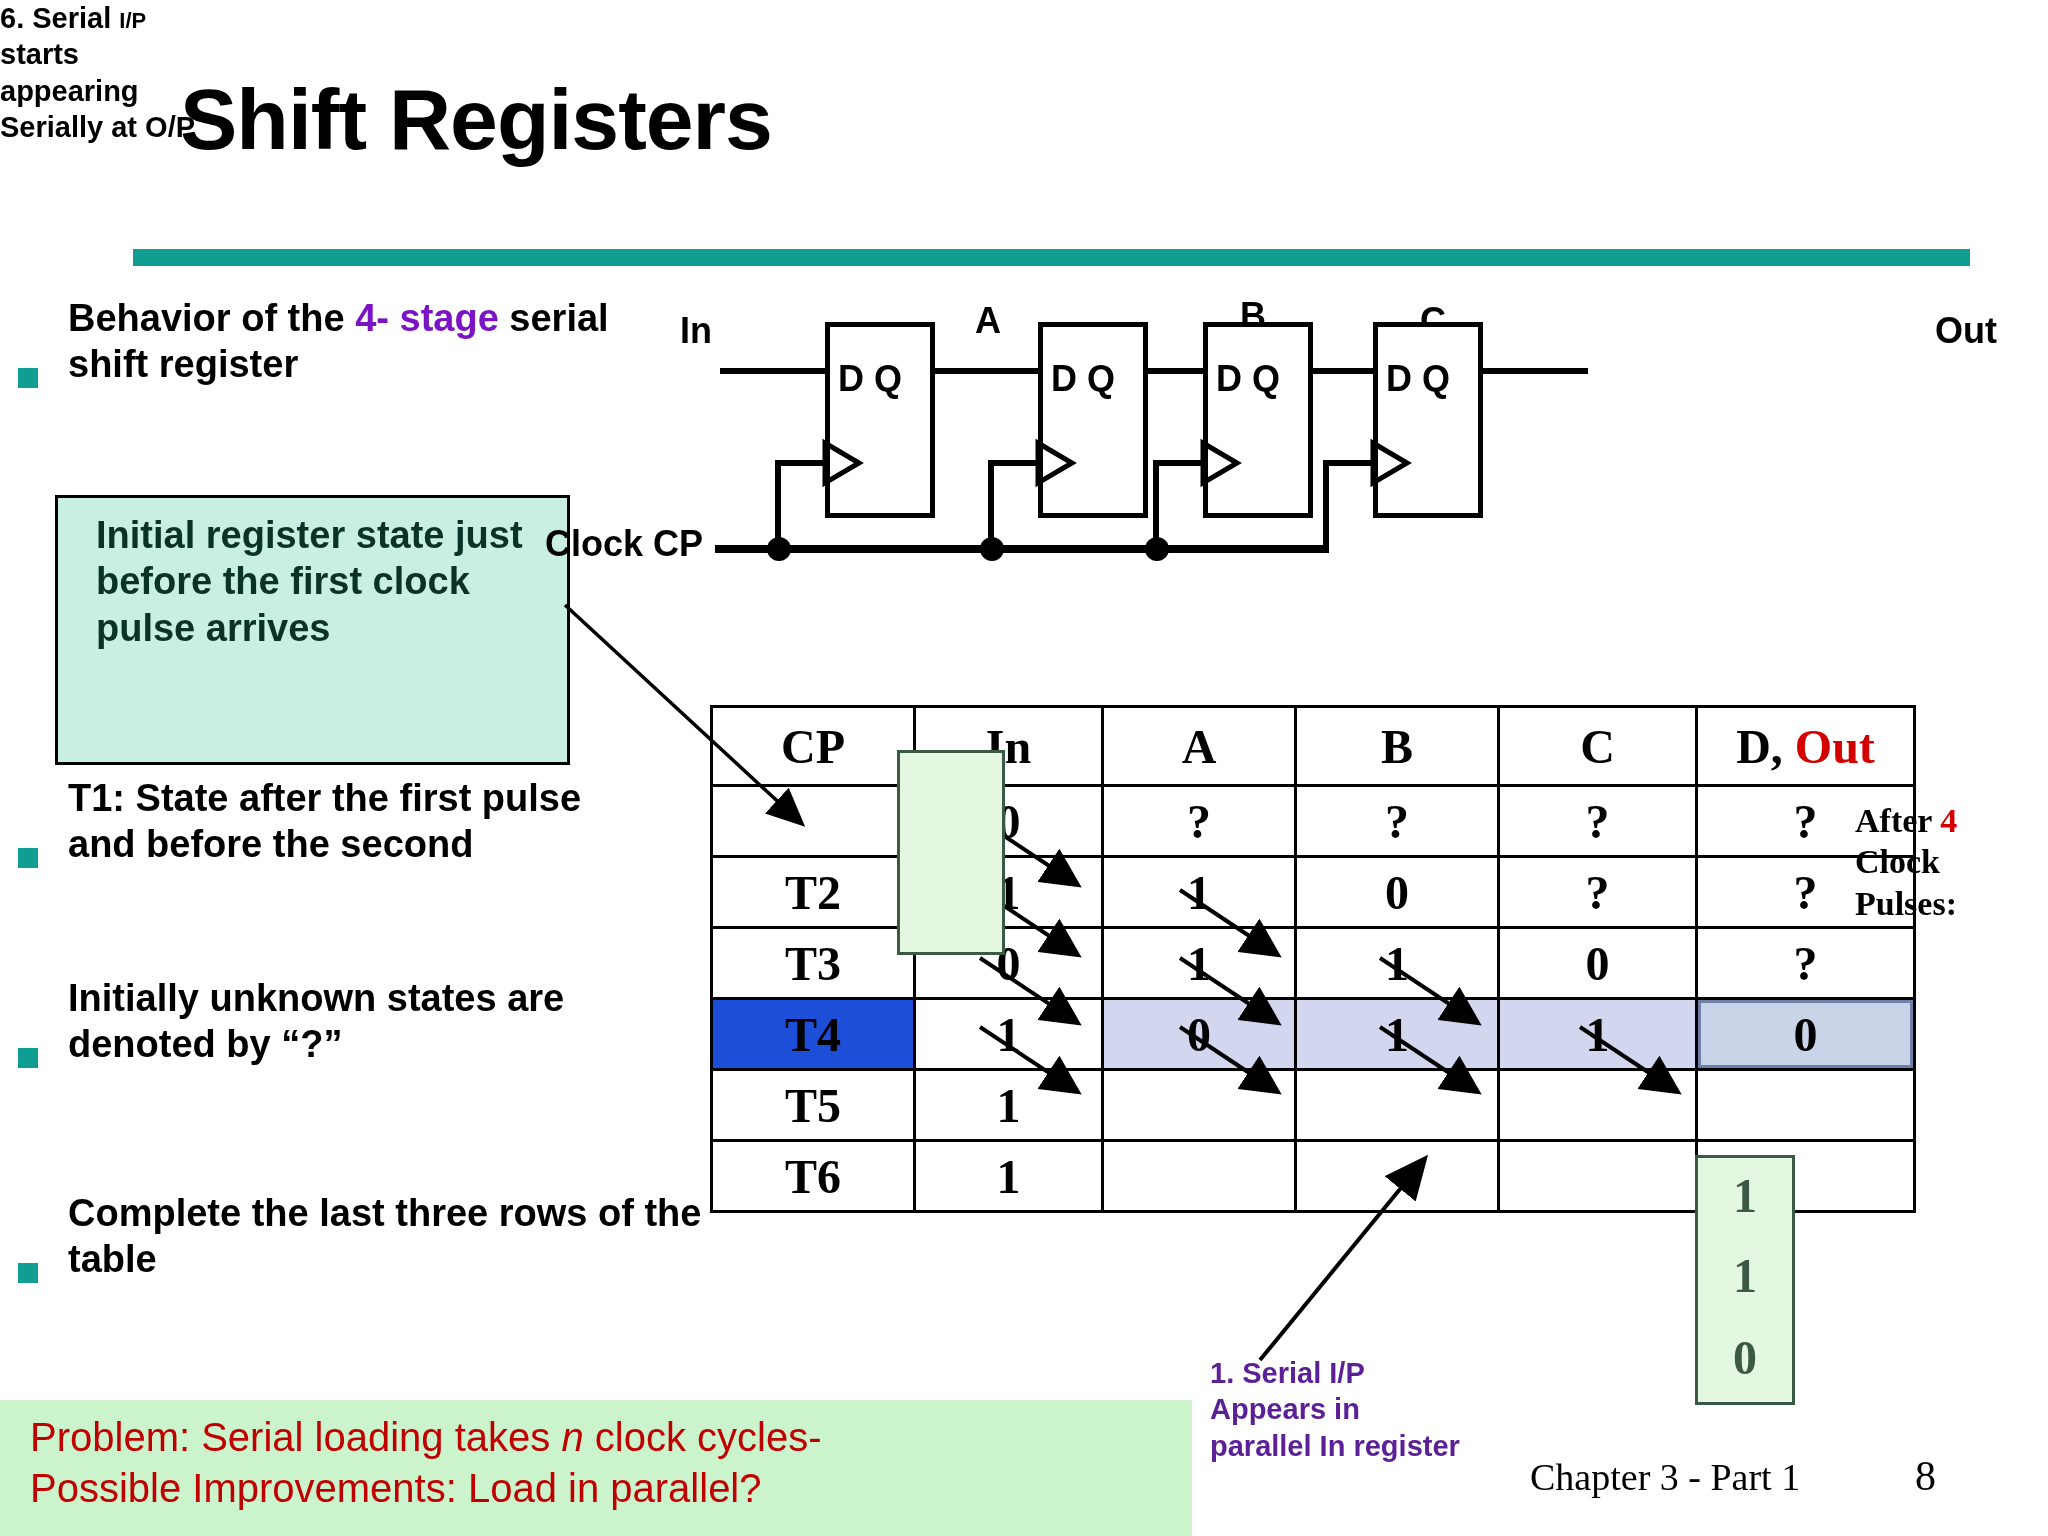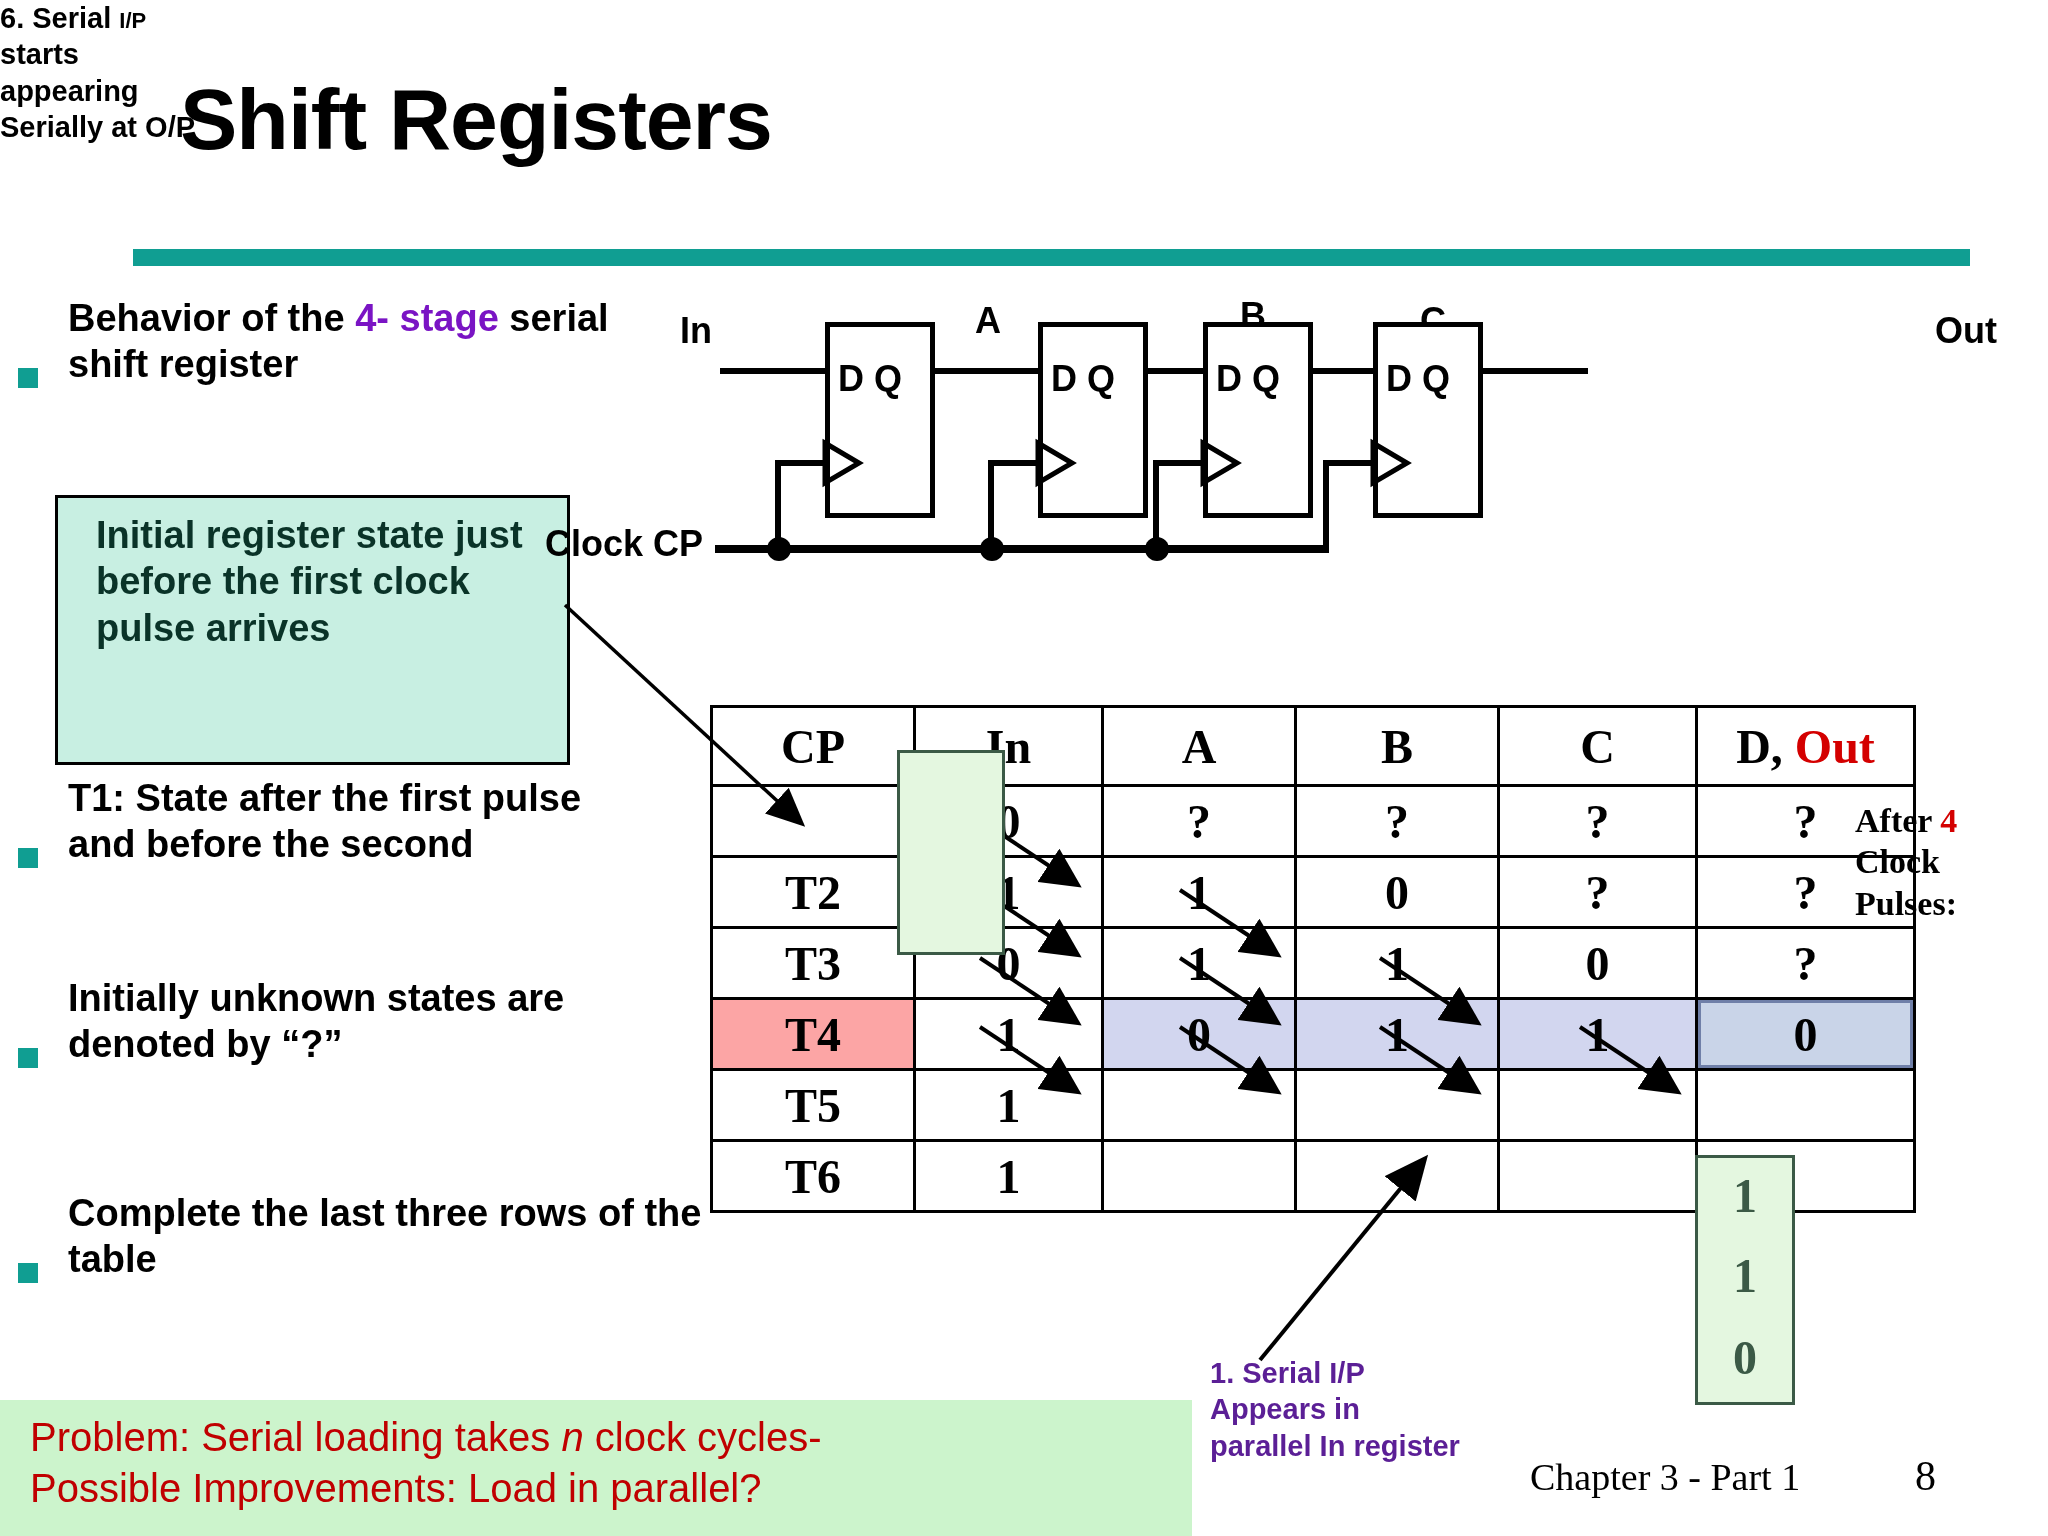--- a/index.html
+++ b/index.html
@@ -289,21 +289,21 @@
     </tr>
     <tr>
       <td>T3</td>
       <td class="dgreen">0</td>
       <td>1</td>
       <td>1</td>
       <td class="red">0</td>
       <td>?</td>
     </tr>
     <tr class="hl-row">
-      <td style="background:#fca5a5">T4</td>
+      <td style="background:#1d4ed8">T4</td>
       <td style="background:#fff">1</td>
       <td>0</td>
       <td>1</td>
       <td>1</td>
       <td class="hl-cell rust">0</td>
     </tr>
     <tr>
       <td>T5</td>
       <td>1</td>
       <td></td>

